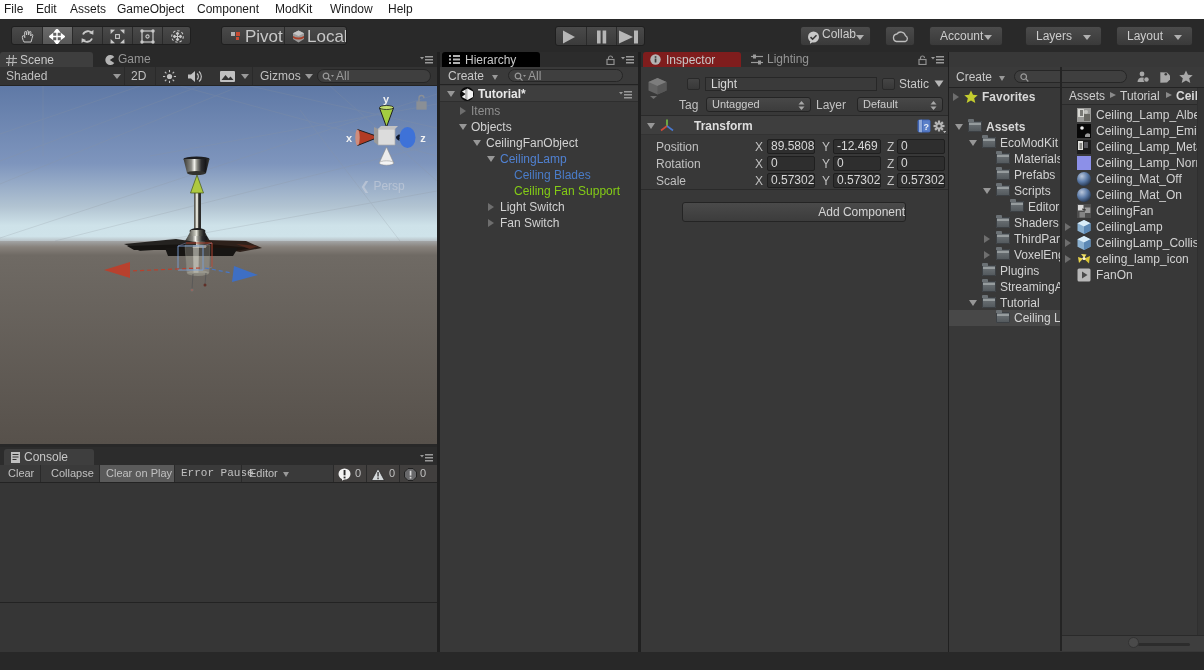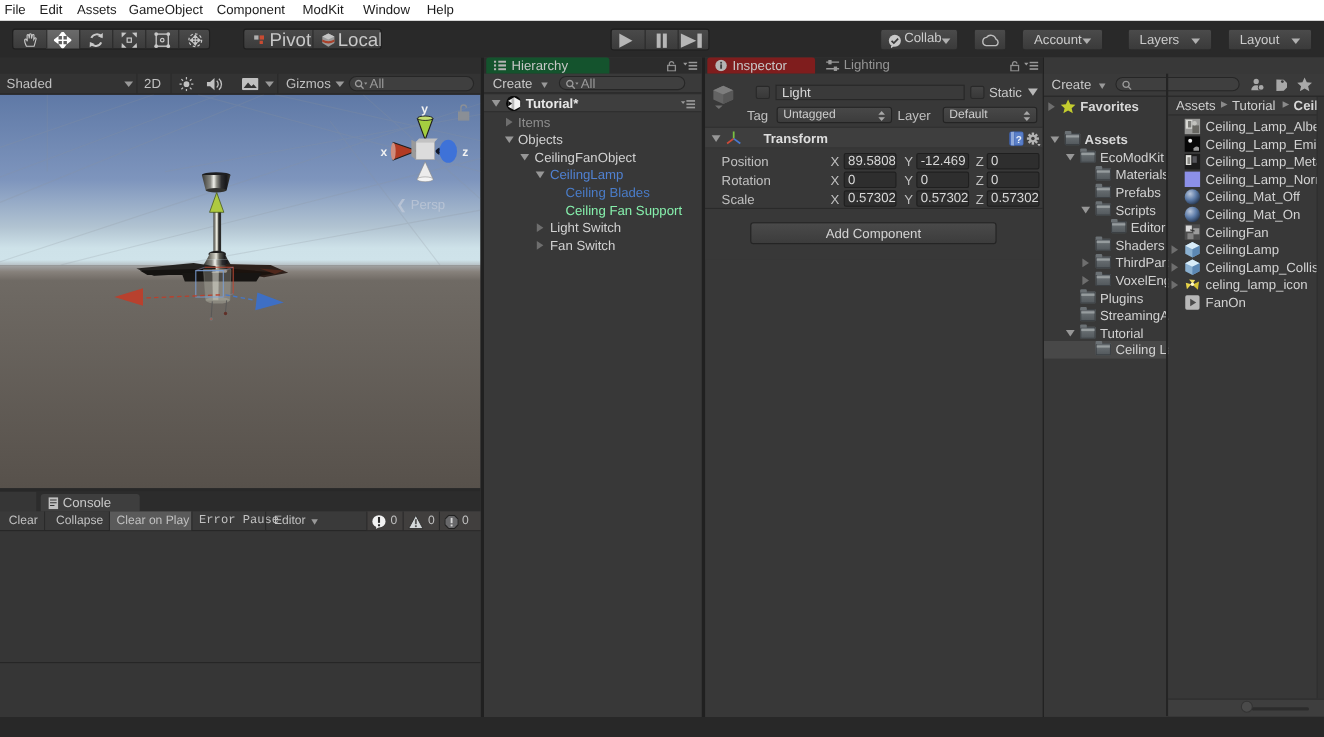--- a/index.html
+++ b/index.html
@@ -161,20 +161,43 @@
     </div>
 
     <div class="abs" style="left:1116px;top:7px;width:77px;height:20px;border:1px solid #2a2a2a;border-radius:3px;background:linear-gradient(#4b4b4b,#3a3a3a);color:#cccccc;font-size:12px;">
       <span class="abs" style="left:10px;top:2px;line-height:15px;">Layout</span>
       <span class="ddarrow" style="right:10px;top:8px;"></span>
     </div>
   </div>
 
   <div class="abs" id="scenepanel" style="left:0;top:52px;width:437px;height:392px;background:#2d2d2d;">
 
+    <div class="tabbar" style="left:0;top:0;width:437px;height:15px;background:#292929;">
+      <div class="tab" style="left:0;top:0;width:93px;height:15px;background:#3e3e3e;">
+        <svg class="abs" style="left:6px;top:2.5px;" width="11" height="11" viewBox="0 0 11 11">
+          <g stroke="#b4b4b4" stroke-width="1.1" fill="none">
+            <line x1="3.5" y1="0" x2="2.5" y2="11"></line>
+              <line x1="7.5" y1="0" x2="6.5" y2="11"></line>
+            <line x1="0" y1="3.5" x2="11" y2="3.5"></line>
+              <line x1="0" y1="7.5" x2="11" y2="7.5"></line>
+          </g>
+        </svg>
+        <span style="position:absolute;left:20px;color:#c8c8c8;">Scene</span>
+      </div>
+      <svg class="abs" style="left:105px;top:3px;" width="10" height="10" viewBox="0 0 10 10">
+        <path d="M9.3 2 A5 5 0 1 0 9.3 8 L4.8 5 Z" fill="#b4b4b4"></path>
+      </svg>
+      <span style="position:absolute;left:118px;top:0;color:#959595;font-size:12px;line-height:15px;">Game</span>
+      <svg class="abs" style="left:420px;top:4px;" width="13" height="8" viewBox="0 0 13 8">
+        <path d="M0 1 L4 1 L2 3.5 Z" fill="#999"></path>
+        <rect x="5" y="0" width="8" height="1.5" fill="#999"></rect>
+          <rect x="5" y="3" width="8" height="1.5" fill="#999"></rect>
+          <rect x="5" y="6" width="8" height="1.5" fill="#999"></rect>
+      </svg>
+    </div>
 
     <div class="abs" style="left:0;top:15px;width:437px;height:19px;background:#333333;border-bottom:1px solid #242424;color:#c0c0c0;font-size:12px;">
       <span class="abs" style="left:6px;top:1px;line-height:16px;">Shaded</span>
       <span class="ddarrow" style="left:113px;top:7px;border-top-color:#999;"></span>
       <div class="abs" style="left:124px;top:0;width:1px;height:18px;background:#2a2a2a;"></div>
       <span class="abs" style="left:131px;top:1px;line-height:16px;">2D</span>
       <div class="abs" style="left:155px;top:0;width:1px;height:18px;background:#2a2a2a;"></div>
 
       <svg class="abs" style="left:163px;top:3px;" width="13" height="13" viewBox="0 0 13 13">
         <circle cx="6.5" cy="6.5" r="2.6" fill="#c0c0c0"></circle>
@@ -344,21 +367,21 @@
         </g>
 
         <text x="360" y="104" font-size="12" fill="#c3cbd9" opacity="0.72" font-family="Liberation Sans">❮ Persp</text>
       </svg>
     </div>
   </div>
 
   <div class="abs" id="consolepanel" style="left:0;top:444px;width:437px;height:208px;background:#363636;">
     <div class="abs" style="left:0;top:0;width:437px;height:3px;background:#282828;"></div>
 
-    <div class="tabbar" style="left:0;top:3px;width:437px;height:18px;background:#2c2c2c;margin-left:33px;">
+    <div class="tabbar" style="left:0;top:3px;width:437px;height:18px;background:#2c2c2c;">
       <div class="tab" style="left:4px;top:2px;width:90px;height:16px;background:#3e3e3e;">
         <svg class="abs" style="left:7px;top:3px;" width="9" height="11" viewBox="0 0 9 11">
           <rect x="0" y="0" width="9" height="11" fill="#c0c0c0"></rect>
           <g stroke="#333" stroke-width="1">
               <line x1="1.5" y1="2.5" x2="7.5" y2="2.5"></line>
               <line x1="1.5" y1="5" x2="7.5" y2="5"></line>
               <line x1="1.5" y1="7.5" x2="5.5" y2="7.5"></line>
             </g>
         </svg>
         <span style="position:absolute;left:20px;color:#c8c8c8;">Console</span>
@@ -411,21 +434,21 @@
 
     <div class="abs" style="left:0;top:39px;width:437px;height:119px;background:#363636;"></div>
     <div class="abs" style="left:0;top:158px;width:437px;height:1px;background:#232323;"></div>
     <div class="abs" style="left:0;top:159px;width:437px;height:49px;background:#363636;"></div>
   </div>
 
   <div class="abs" id="hierarchypanel" style="left:437px;top:52px;width:201px;height:600px;background:#383838;overflow:hidden;">
     <div class="abs" style="left:0;top:0;width:3px;height:600px;background:#202020;"></div>
 
     <div class="tabbar" style="left:3px;top:0;width:198px;height:15px;background:#2c2c2c;">
-      <div class="tab" style="left:2px;top:0;width:112px;height:15px;background:#14532d;">
+      <div class="tab" style="left:2px;top:0;width:98px;height:15px;background:#000000;">
         <svg class="abs" style="left:7px;top:3px;" width="11" height="9" viewBox="0 0 11 9">
           <g fill="#b4b4b4">
             <rect x="0" y="0" width="2" height="2"></rect>
               <rect x="4" y="0" width="7" height="2"></rect>
             <rect x="0" y="3.5" width="2" height="2"></rect>
               <rect x="4" y="3.5" width="7" height="2"></rect>
             <rect x="0" y="7" width="2" height="2"></rect>
               <rect x="4" y="7" width="7" height="2"></rect>
           </g>
         </svg>
@@ -487,21 +510,21 @@
         <span style="position:absolute;left:49px;">CeilingFanObject</span>
       </div>
     <div class="row" style="left:0;top:99px;">
         <span class="tri-d" style="position:absolute;left:50px;top:5px;"></span>
         <span style="position:absolute;left:63px;color:#5081d1;">CeilingLamp</span>
       </div>
     <div class="row" style="left:0;top:115px;">
         <span style="position:absolute;left:77px;color:#4a7cc8;">Ceiling Blades</span>
       </div>
     <div class="row" style="left:0;top:131px;">
-        <span style="position:absolute;left:77px;color:#86efac;">Ceiling Fan Support</span>
+        <span style="position:absolute;left:77px;color:#84cc16;">Ceiling Fan Support</span>
       </div>
     <div class="row" style="left:0;top:147px;">
         <span class="tri-r" style="position:absolute;left:51px;top:4px;"></span>
         <span style="position:absolute;left:63px;">Light Switch</span>
       </div>
     <div class="row" style="left:0;top:163px;">
         <span class="tri-r" style="position:absolute;left:51px;top:4px;"></span>
         <span style="position:absolute;left:63px;">Fan Switch</span>
       </div>
   </div>
@@ -621,21 +644,21 @@
       <span class="abs" style="left:15px;top:38px;">Scale</span>
       <span class="abs" style="left:114px;top:38px;">X</span>
       <div class="abs" style="left:126px;top:37px;width:48px;height:15px;background:#2e2e2e;border:1px solid #1f1f1f;border-radius:2px;color:#d8d8d8;line-height:13px;padding-left:3px;overflow:hidden;">0.57302</div>
       <span class="abs" style="left:181px;top:38px;">Y</span>
       <div class="abs" style="left:192px;top:37px;width:48px;height:15px;background:#2e2e2e;border:1px solid #1f1f1f;border-radius:2px;color:#d8d8d8;line-height:13px;padding-left:3px;overflow:hidden;">0.57302</div>
       <span class="abs" style="left:246px;top:38px;">Z</span>
       <div class="abs" style="left:256px;top:37px;width:48px;height:15px;background:#2e2e2e;border:1px solid #1f1f1f;border-radius:2px;color:#d8d8d8;line-height:13px;padding-left:3px;overflow:hidden;">0.57302</div>
     </div>
     <div class="abs" style="left:3px;top:137px;width:307px;height:1px;background:#2a2a2a;"></div>
 
-    <div class="abs" style="left:44px;top:150px;width:224px;height:20px;background:linear-gradient(#4a4a4a,#3c3c3c);border:1px solid #242424;border-radius:3px;color:#d4d4d4;font-size:12px;text-align:center;line-height:18px;">Add Component</div>
+    <div class="abs" style="left:44px;top:150px;width:224px;height:20px;background:linear-gradient(#4a4a4a,#3c3c3c);border:1px solid #242424;border-radius:3px;color:#d4d4d4;font-size:12px;text-align:right;line-height:18px;">Add Component</div>
   </div>
 
   <div class="abs" id="projectpanel" style="left:948px;top:52px;width:256px;height:600px;background:#383838;overflow:hidden;">
     <div class="abs" style="left:-2px;top:0;width:3px;height:600px;background:#202020;"></div>
 
 
     <div class="abs" style="left:1px;top:15px;width:255px;height:21px;background:#3a3a3a;border-bottom:1px solid #232323;">
       <span class="abs" style="left:7px;top:3px;color:#c8c8c8;font-size:12px;">Create</span>
       <span class="ddarrow" style="left:50px;top:9px;border-top-color:#999;border-left-width:3.5px;border-right-width:3.5px;"></span>
       <div class="abs" style="left:65px;top:3px;width:113px;height:13px;background:#3f3f3f;border:1px solid #262626;border-radius:8px;">

